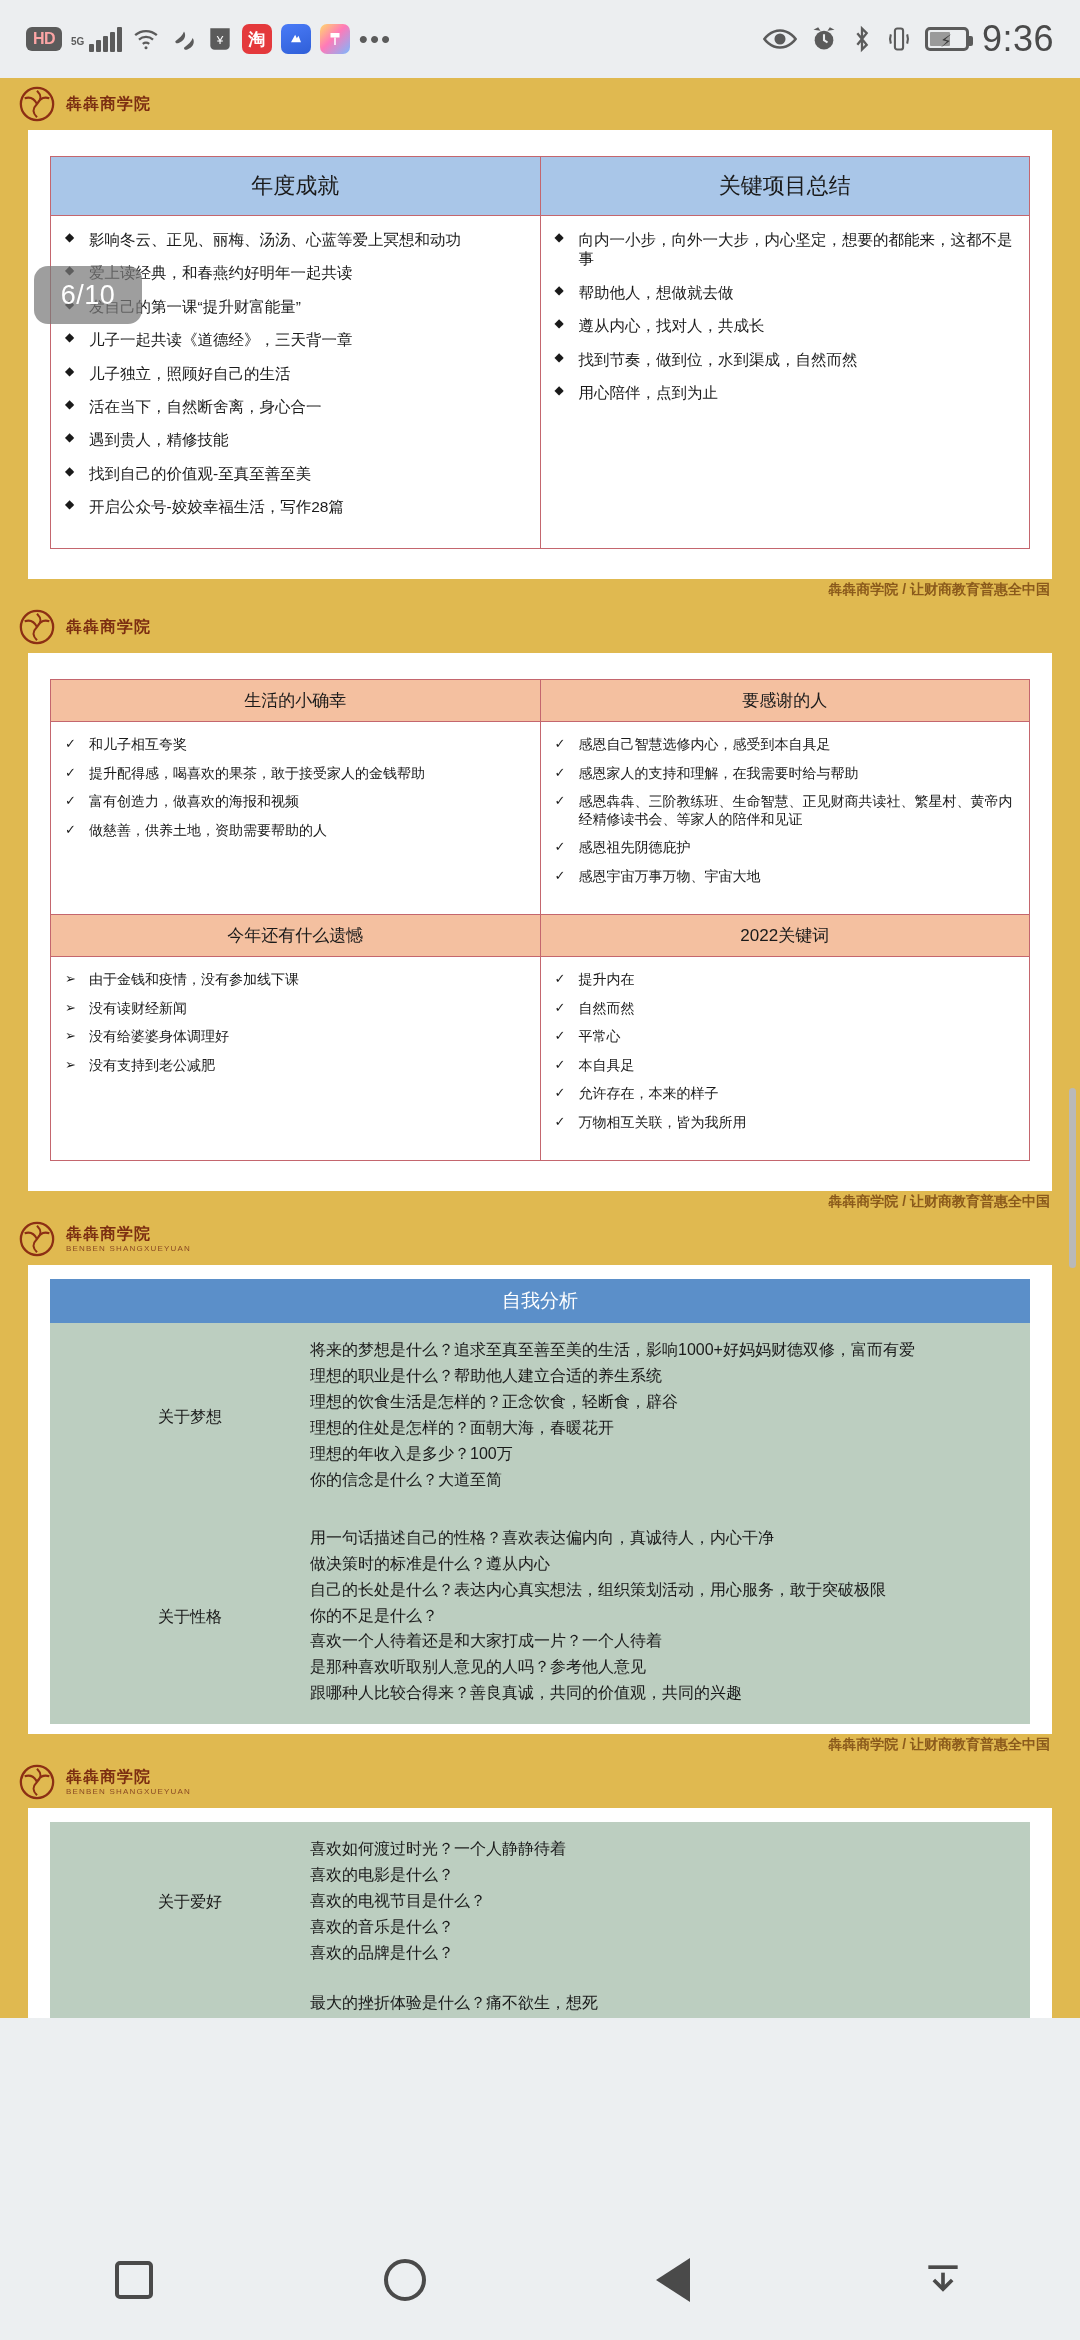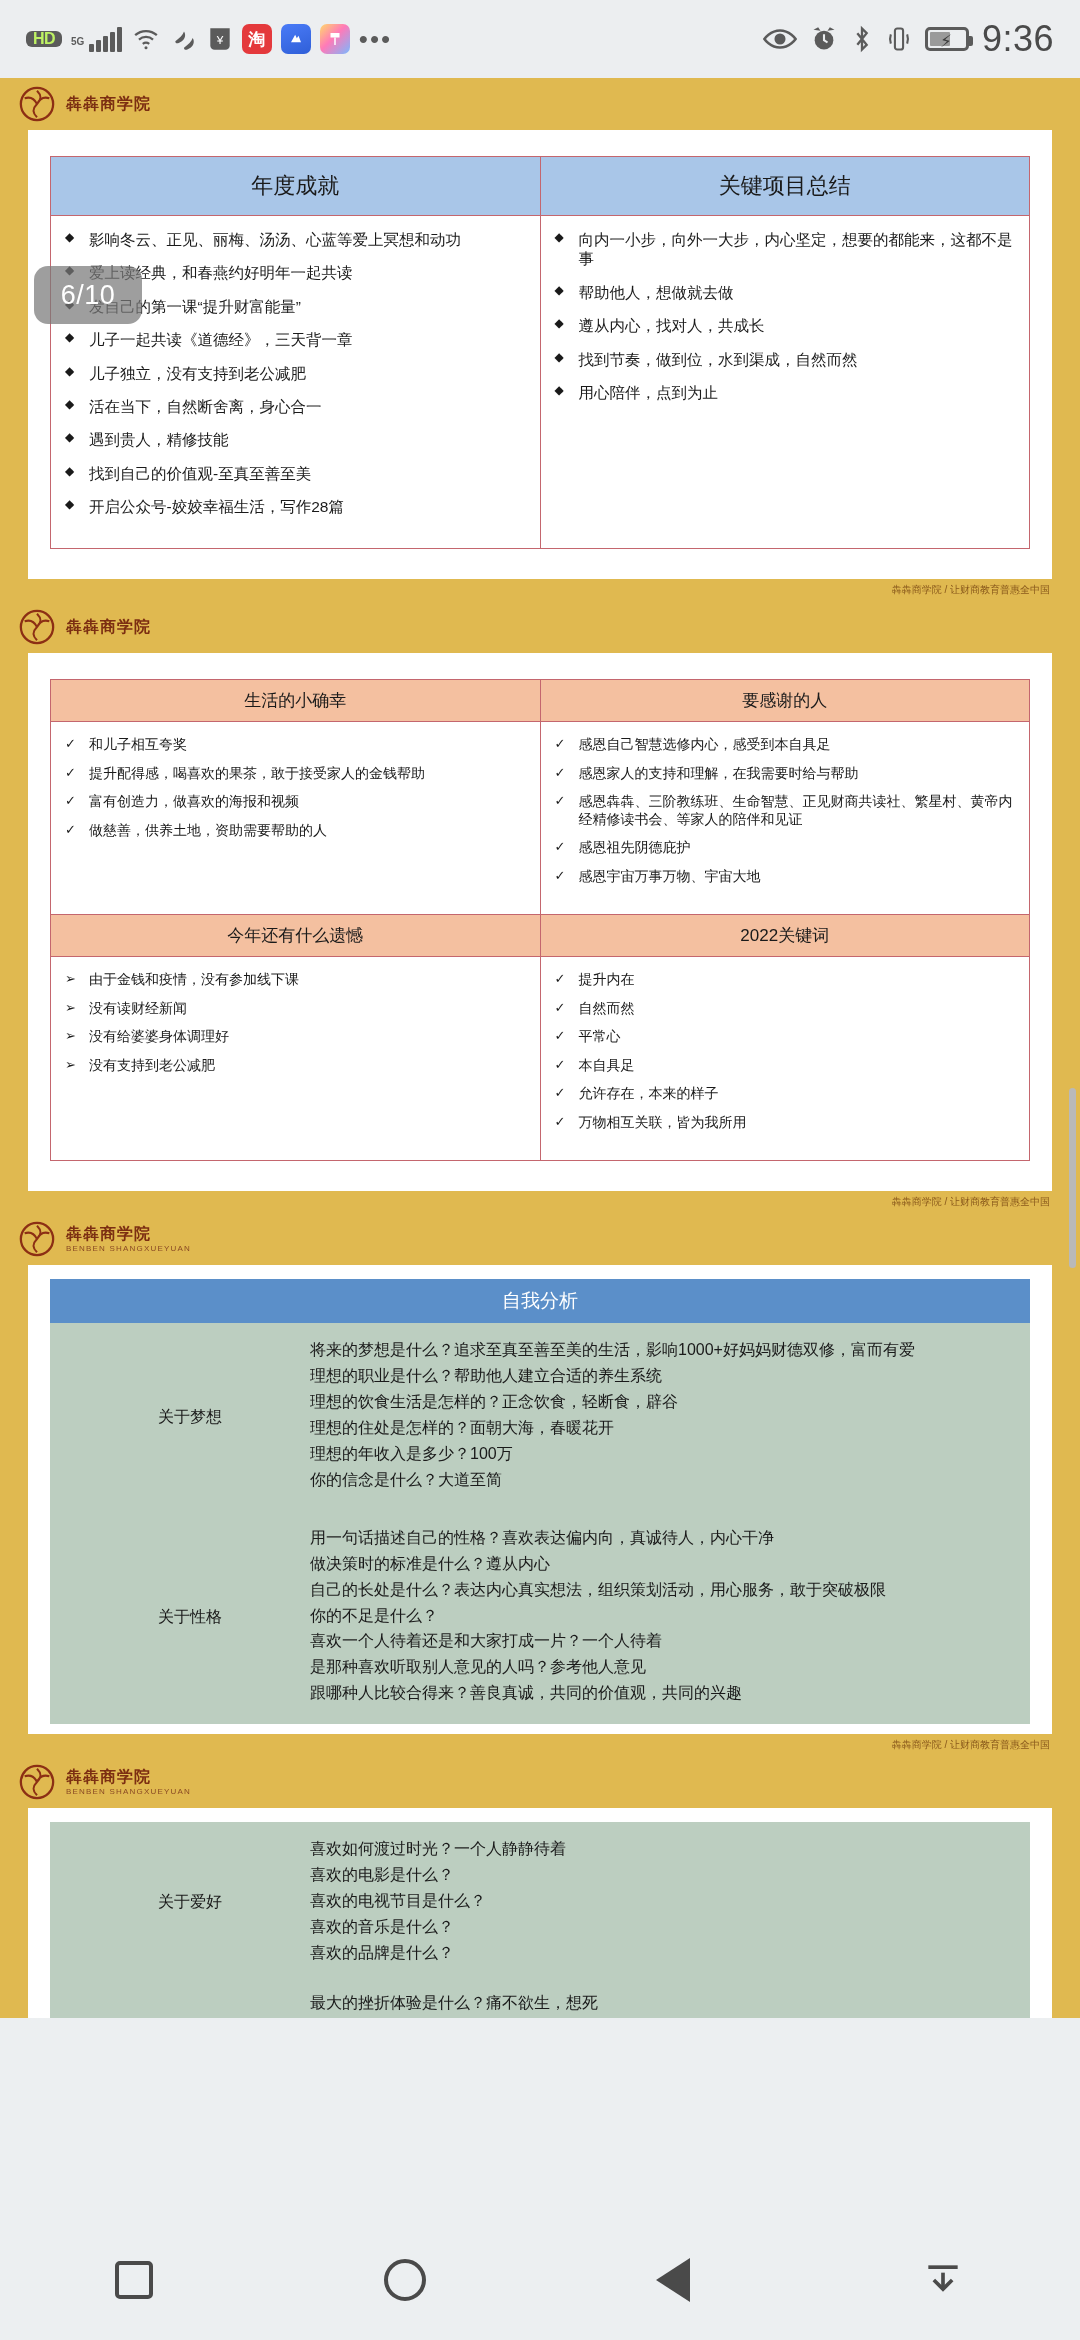--- a/index.html
+++ b/index.html
@@ -16,22 +16,22 @@
     height: 78px; width: 100%;
     background: #eceef0;
     display: flex; align-items: center;
     padding: 0 26px;
     position: relative;
   }
   .sb-left { display: flex; align-items: center; gap: 9px; }
   .sb-right { display: flex; align-items: center; gap: 13px; margin-left: auto; }
   .ic { display: inline-flex; align-items: center; justify-content: center; }
   .hd-badge {
-    width: 36px; height: 16px; border-radius: 6px; background: #5b5b5b;
-    color: #bef264; font-size: 16px; font-weight: bold; letter-spacing: -0.5px;
+    width: 36px; height: 24px; border-radius: 6px; background: #5b5b5b;
+    color: #fca5a5; font-size: 16px; font-weight: bold; letter-spacing: -0.5px;
     display: flex; align-items: center; justify-content: center;
   }
   .g5 { font-size: 10px; color: #5b5b5b; font-weight: bold; align-self: flex-start; margin-top: 12px; margin-right: -4px;}
   .bars { display: flex; align-items: flex-end; gap: 2.5px; height: 26px; }
   .bars i { width: 4.5px; background: #5b5b5b; display: block; border-radius: 1px; }
   .bars i:nth-child(1){height:8px} .bars i:nth-child(2){height:12px}
   .bars i:nth-child(3){height:16px} .bars i:nth-child(4){height:20px}
   .bars i:nth-child(5){height:25px}
   .app-ico { width: 30px; height: 30px; border-radius: 7px; display:flex;
              align-items:center; justify-content:center; font-size: 17px; color:#fff; font-weight:bold;}
@@ -52,21 +52,21 @@
 
   .slide { position: relative; background: #e0b950; width: 1080px; }
   .slide-head { height: 52px; display: flex; align-items: center; padding-left: 18px; gap: 10px; }
   .logo-mark { width: 38px; height: 38px; flex: none; }
   .logo-text { display: flex; flex-direction: column; line-height: 1; }
   .logo-cn { font-size: 16px; color: #7c2f12; font-weight: bold; letter-spacing: 1px; }
   .logo-en { font-size: 8px; color: #8a4a24; letter-spacing: 1.2px; margin-top: 3px; }
   .slide-body { background: #ffffff; margin: 0 28px; padding: 26px 22px 30px 22px; }
   .slide-foot { height: 22px; display:flex; justify-content:flex-end; align-items:center;
                 padding-right: 30px; }
-  .slide-foot span { font-size: 10px; color: #8a5a1c; }
+  .slide-foot span { font-size: 14px; color: #8a5a1c; font-weight: bold; }
 
   table.tbl { width: 100%; border-collapse: collapse; table-layout: fixed; }
   table.tbl td, table.tbl th { border: 1px solid #c4666e; vertical-align: top; }
   .th-blue { background:#a9c6e8; text-align:center; font-size:22px; color:#1a1a1a;
              padding: 14px 6px; font-weight: normal; }
   .th-orange { background:#f4c0a0; text-align:center; font-size:17px; color:#1a1a1a;
                padding: 9px 6px; font-weight: normal; }
   .cell { padding: 14px 12px 18px 12px; }
   ul.bl { list-style: none; }
   ul.bl li { font-size: 15.5px; color:#1a1a1a; line-height: 1.25; margin-bottom: 14px;
@@ -203,21 +203,21 @@
           <th class="th-blue">年度成就</th>
           <th class="th-blue">关键项目总结</th>
         </tr>
         <tr>
           <td class="cell">
             <ul class="bl diamond" id="s1c1">
                   <li><span class="mk">◆</span><span>影响冬云、正见、丽梅、汤汤、心蓝等爱上冥想和动功</span></li>
                   <li><span class="mk">◆</span><span>爱上读经典，和春燕约好明年一起共读</span></li>
                   <li><span class="mk">◆</span><span>发自己的第一课“提升财富能量”</span></li>
                   <li><span class="mk">◆</span><span>儿子一起共读《道德经》，三天背一章</span></li>
-                  <li><span class="mk">◆</span><span>儿子独立，没有支持到老公减肥</span></li>
+                  <li><span class="mk">◆</span><span>儿子独立，照顾好自己的生活</span></li>
                   <li><span class="mk">◆</span><span>活在当下，自然断舍离，身心合一</span></li>
                   <li><span class="mk">◆</span><span>遇到贵人，精修技能</span></li>
                   <li><span class="mk">◆</span><span>找到自己的价值观-至真至善至美</span></li>
                   <li><span class="mk">◆</span><span>开启公众号-姣姣幸福生活，写作28篇</span></li>
                 </ul>
           </td>
           <td class="cell">
             <ul class="bl diamond" id="s1c2">
                   <li><span class="mk">◆</span><span>向内一小步，向外一大步，内心坚定，想要的都能来，这都不是事</span></li>
                   <li><span class="mk">◆</span><span>帮助他人，想做就去做</span></li>

